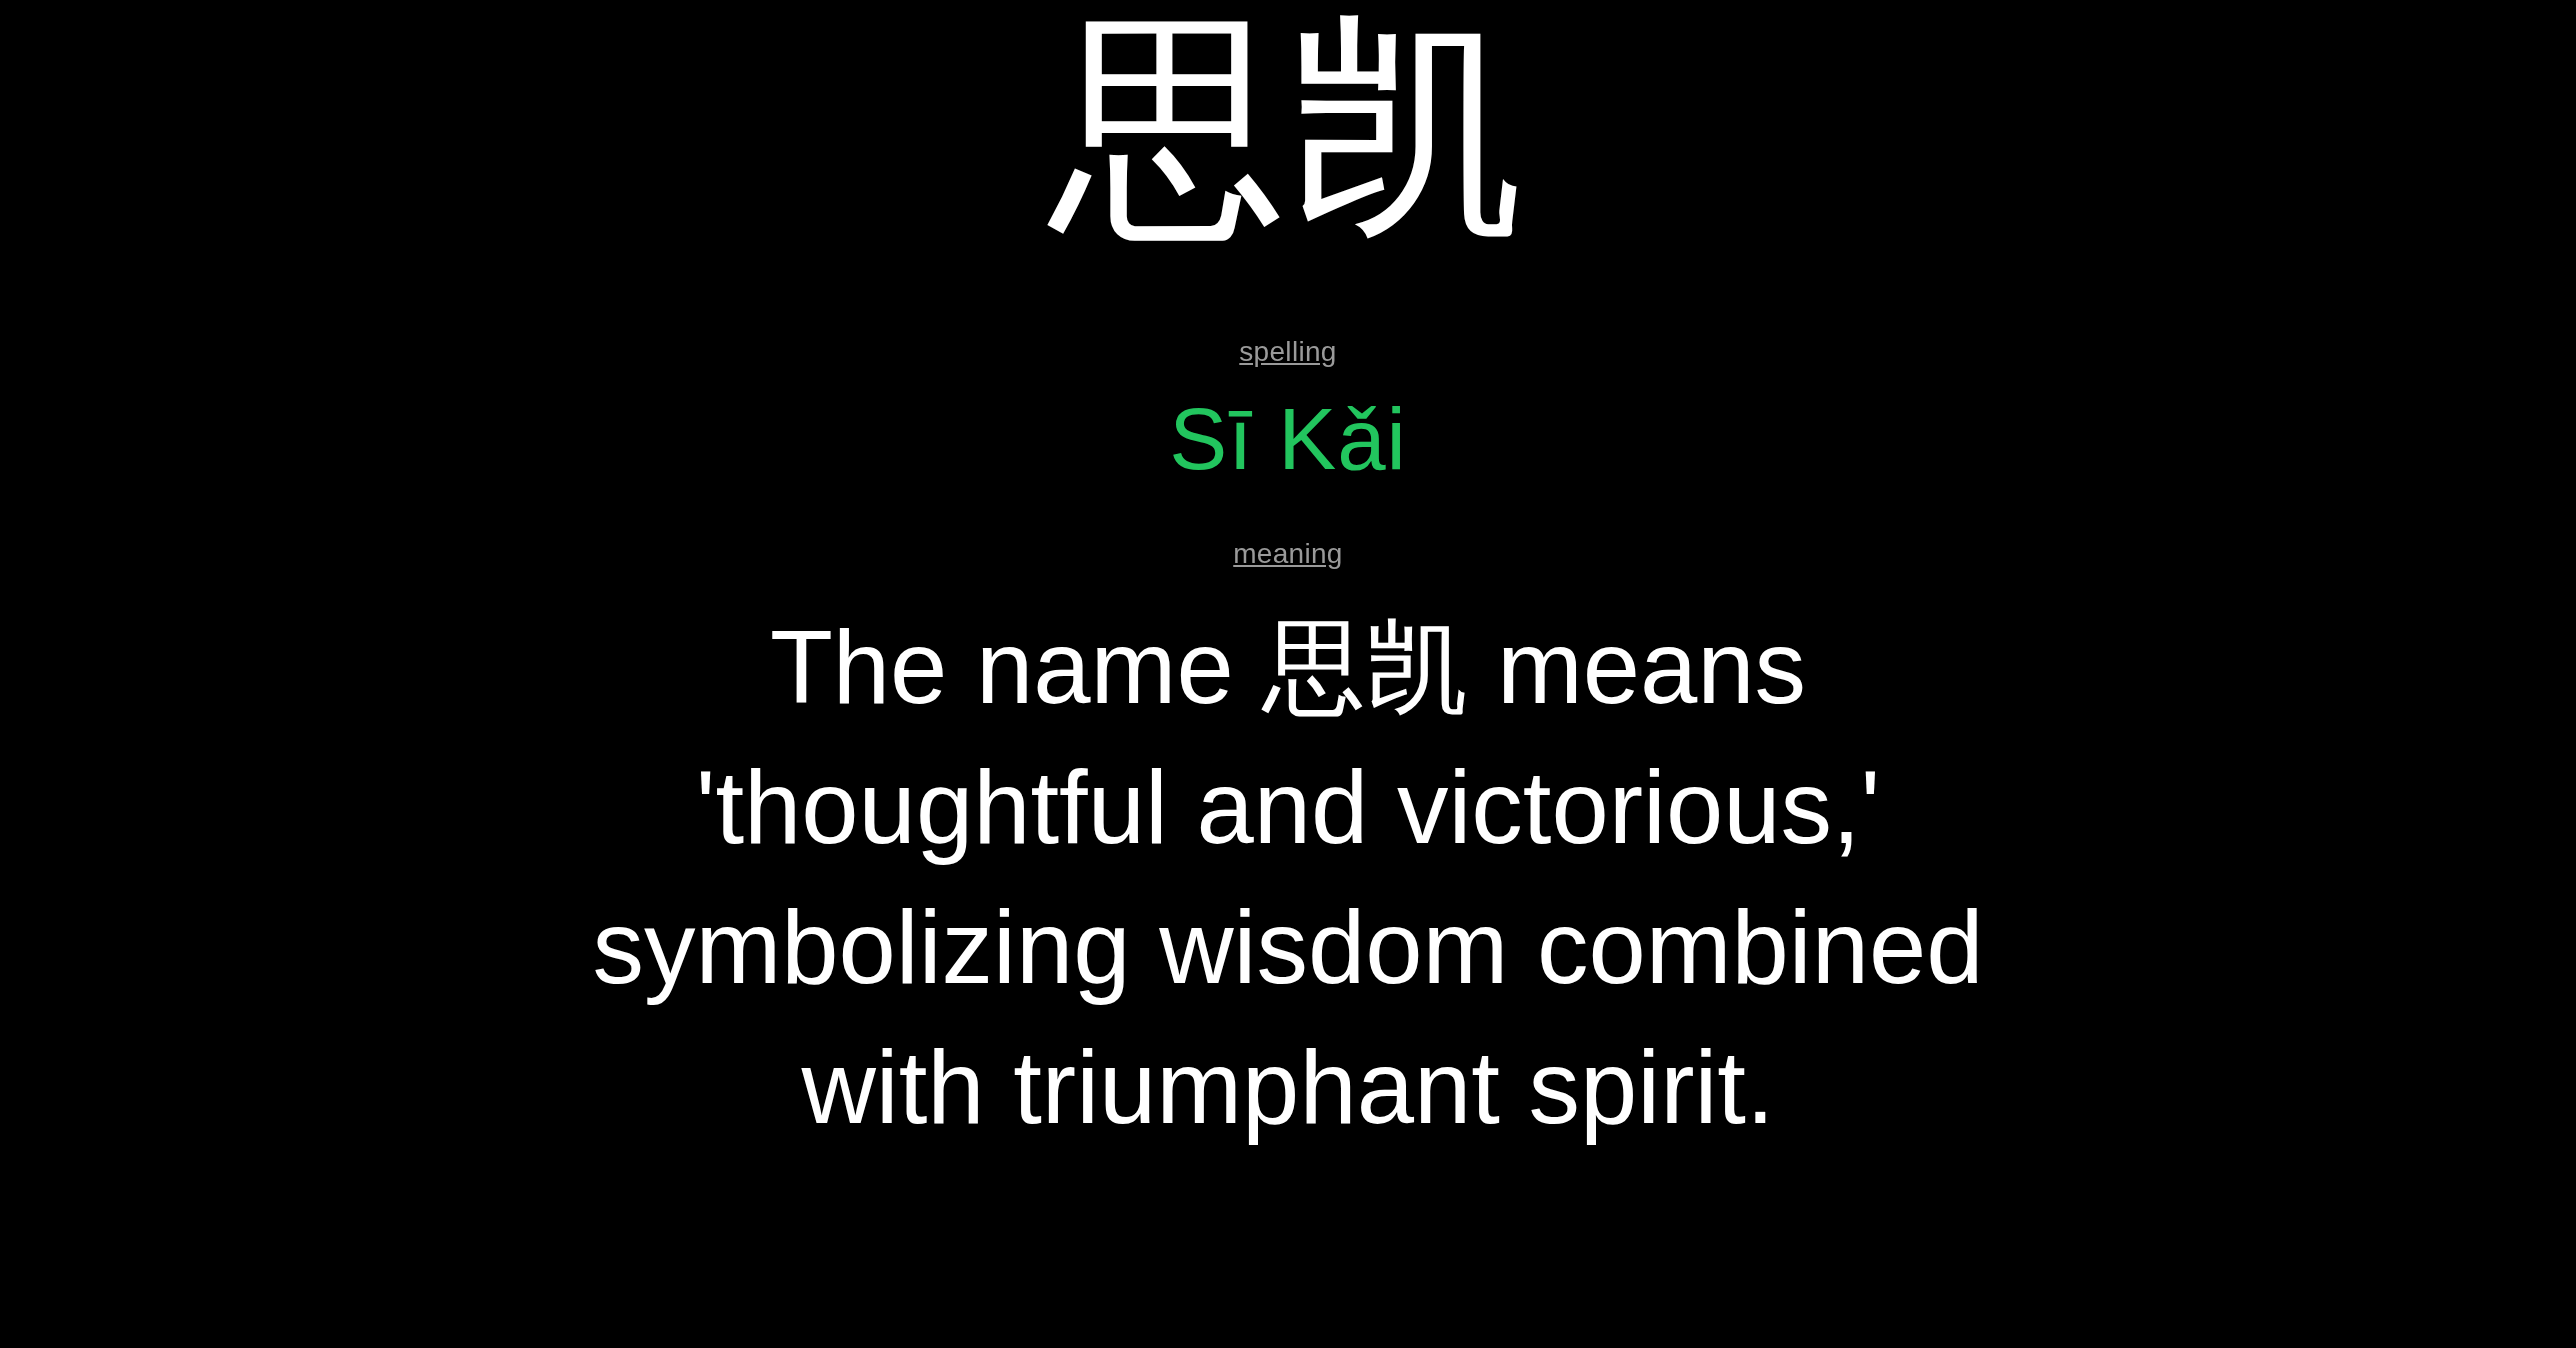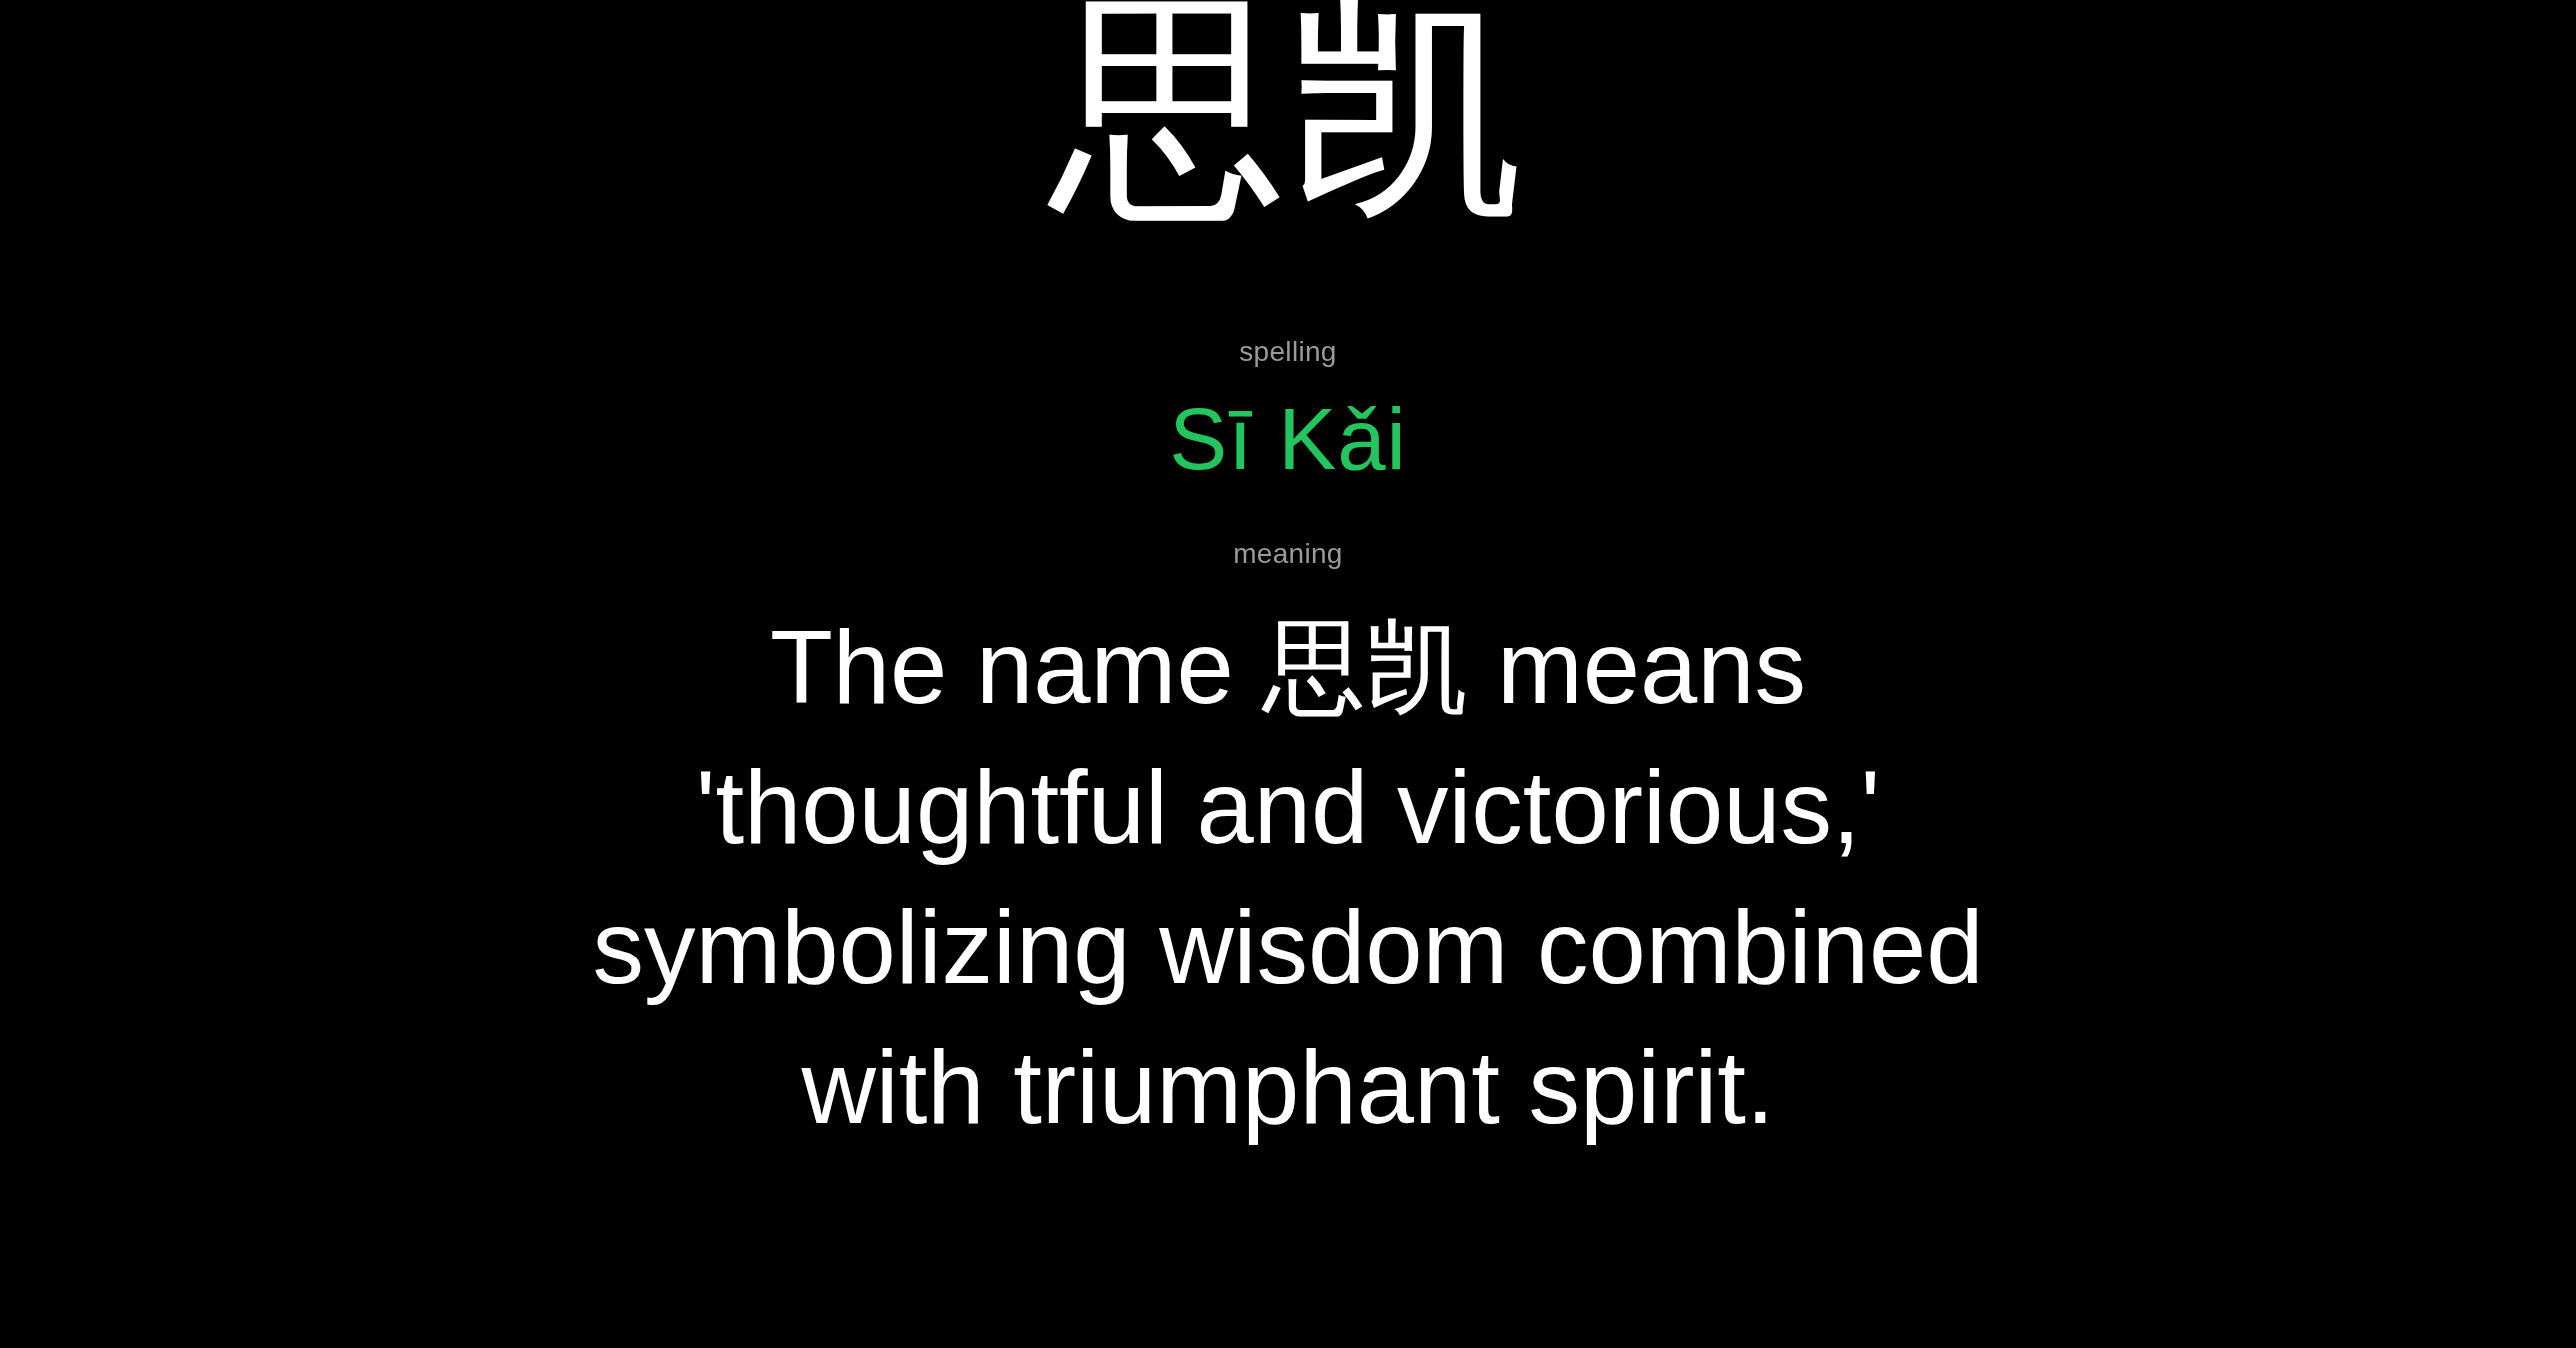--- a/index.html
+++ b/index.html
@@ -24,36 +24,37 @@
     height: 1349px;
     background: #000000;
     display: flex;
     flex-direction: column;
     align-items: center;
     overflow: hidden;
   }
 
   .name-characters {
     color: #ffffff;
-    font-family: Liberation Mono, monospace;
+    font-family: Liberation Sans, sans-serif;
     font-size: 237px;
     font-weight: 400;
     line-height: 1.06;
     letter-spacing: 1.7px;
     margin-top: 1.7px;
     white-space: nowrap;
     text-align: center;
   }
 
   .field-label {
     color: #9a9a9a;
     font-size: 28px;
     font-weight: 400;
     line-height: 1;
     letter-spacing: 0.3px;
+    text-decoration: underline;
   }
 
   .label-spelling {
     margin-top: 85px;
   }
 
   .spelling-value {
     color: #22c55e;
     font-size: 87px;
     font-weight: 400;

